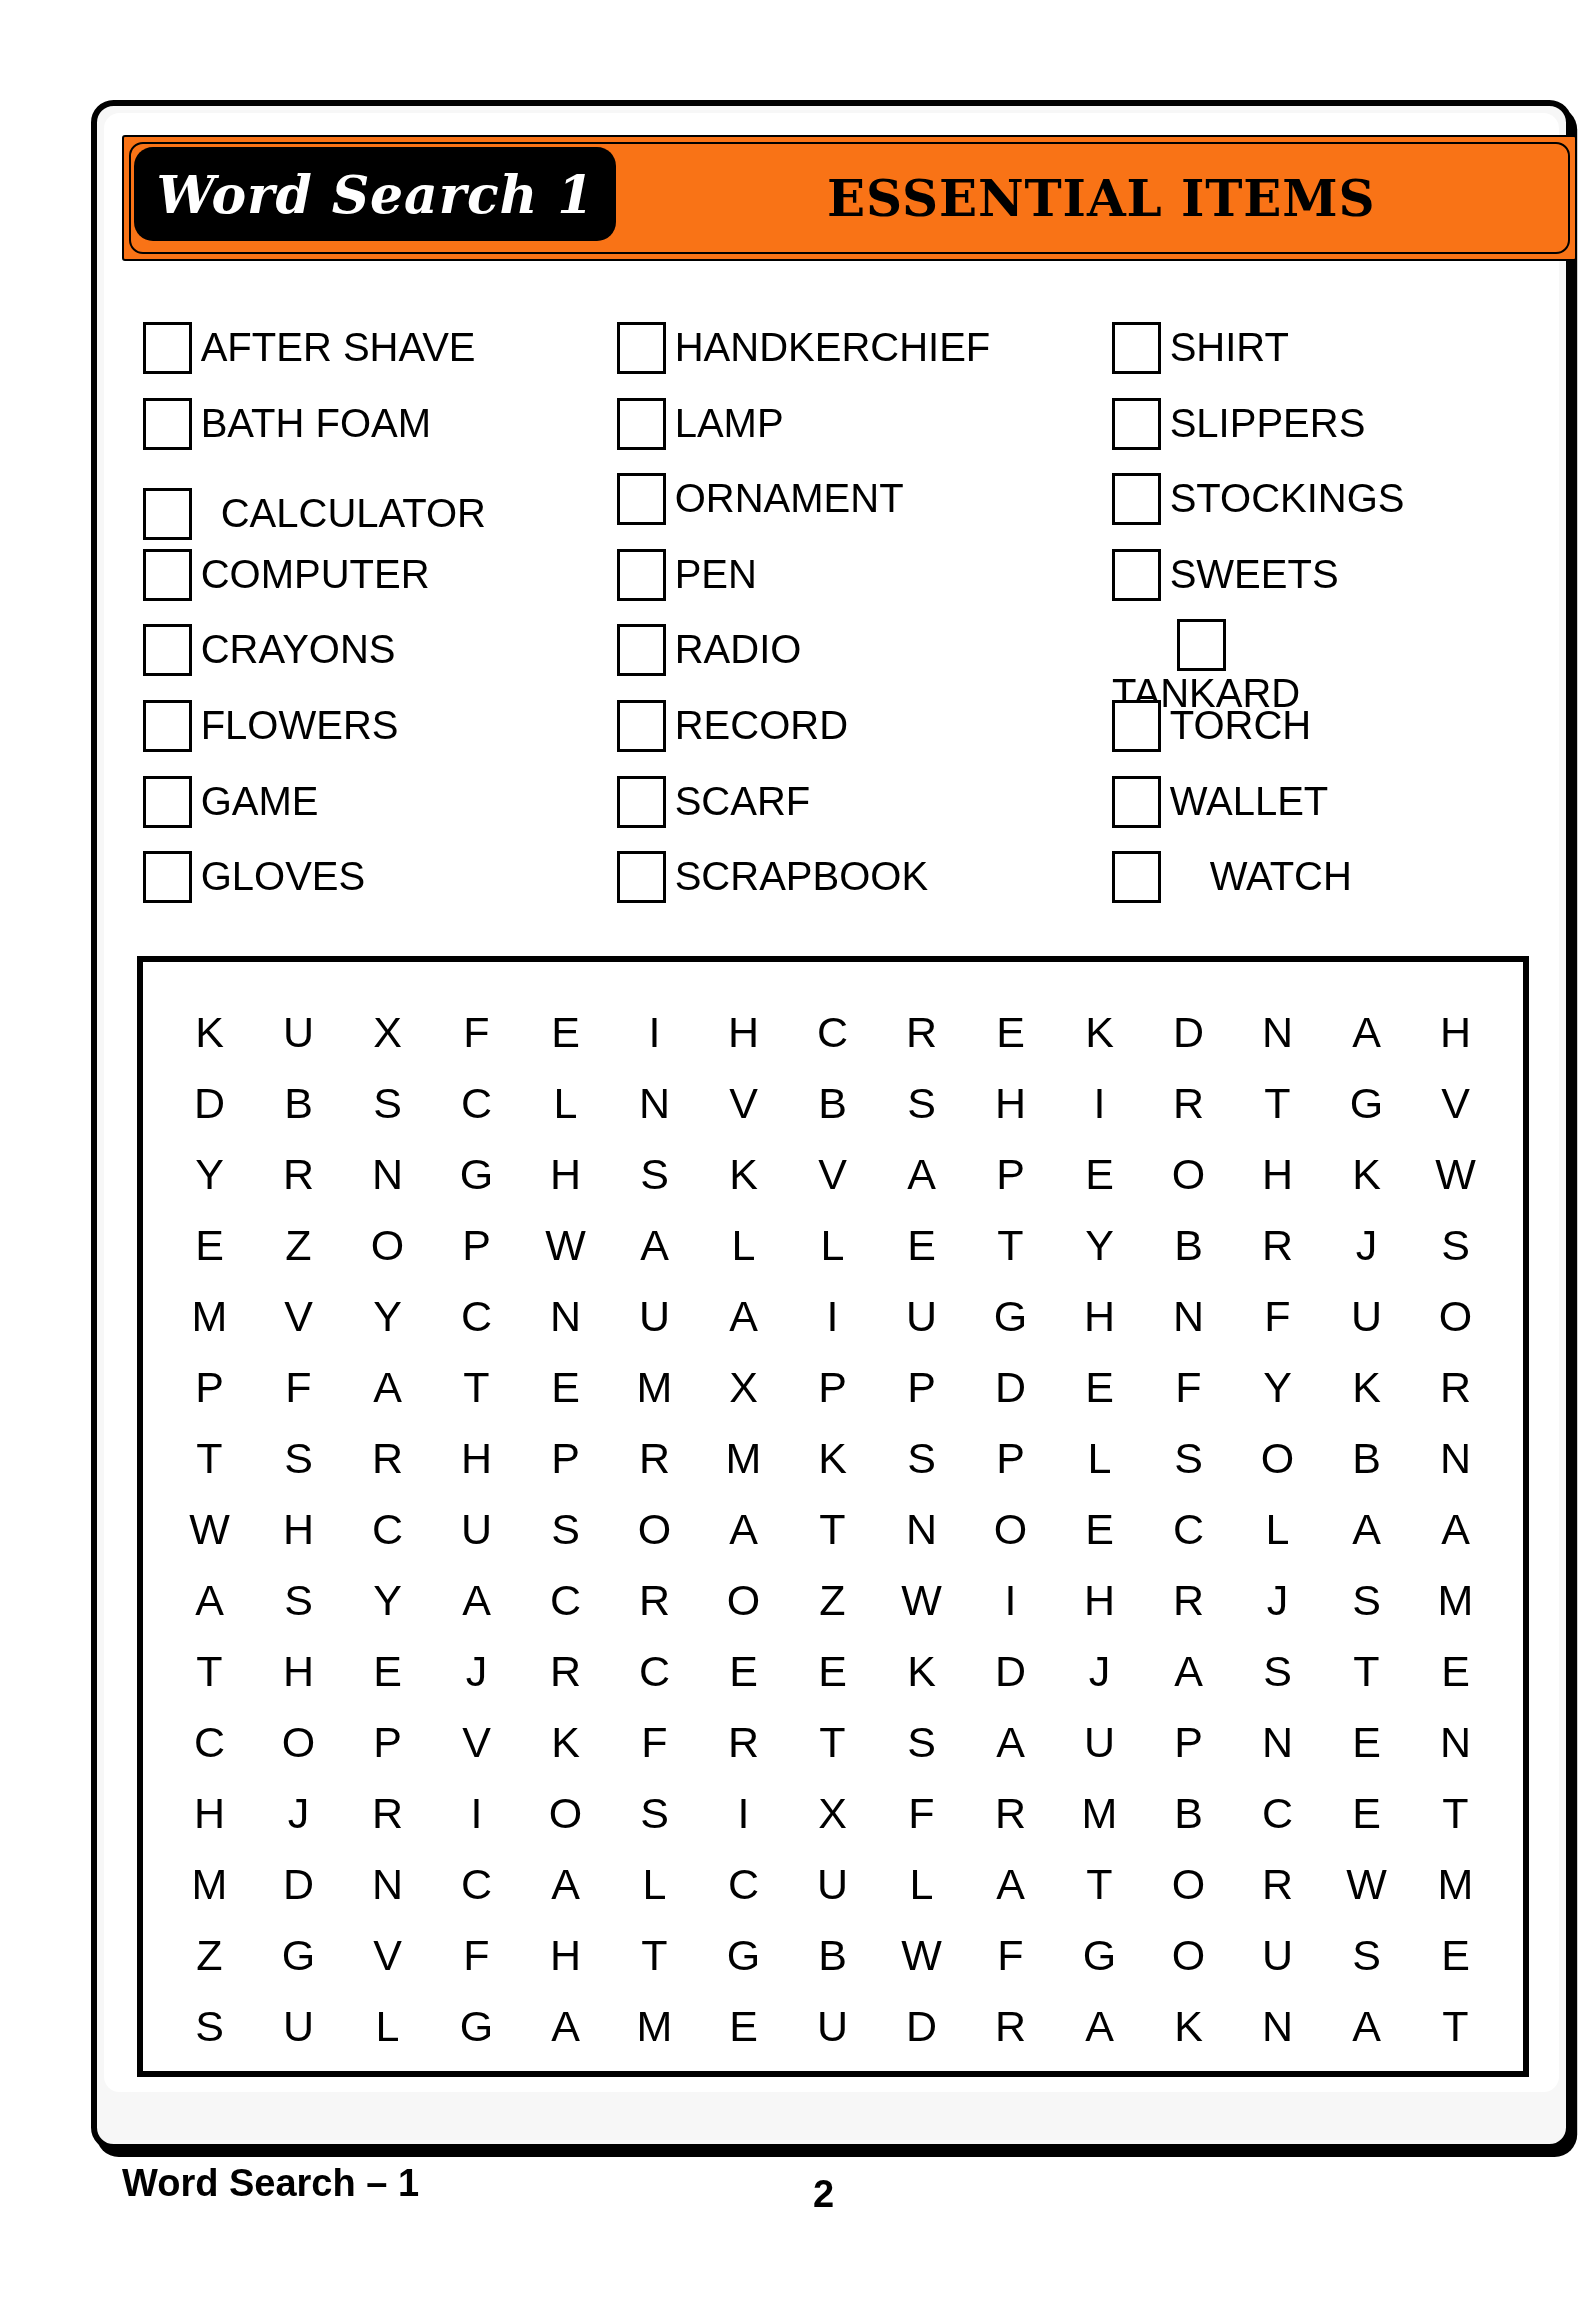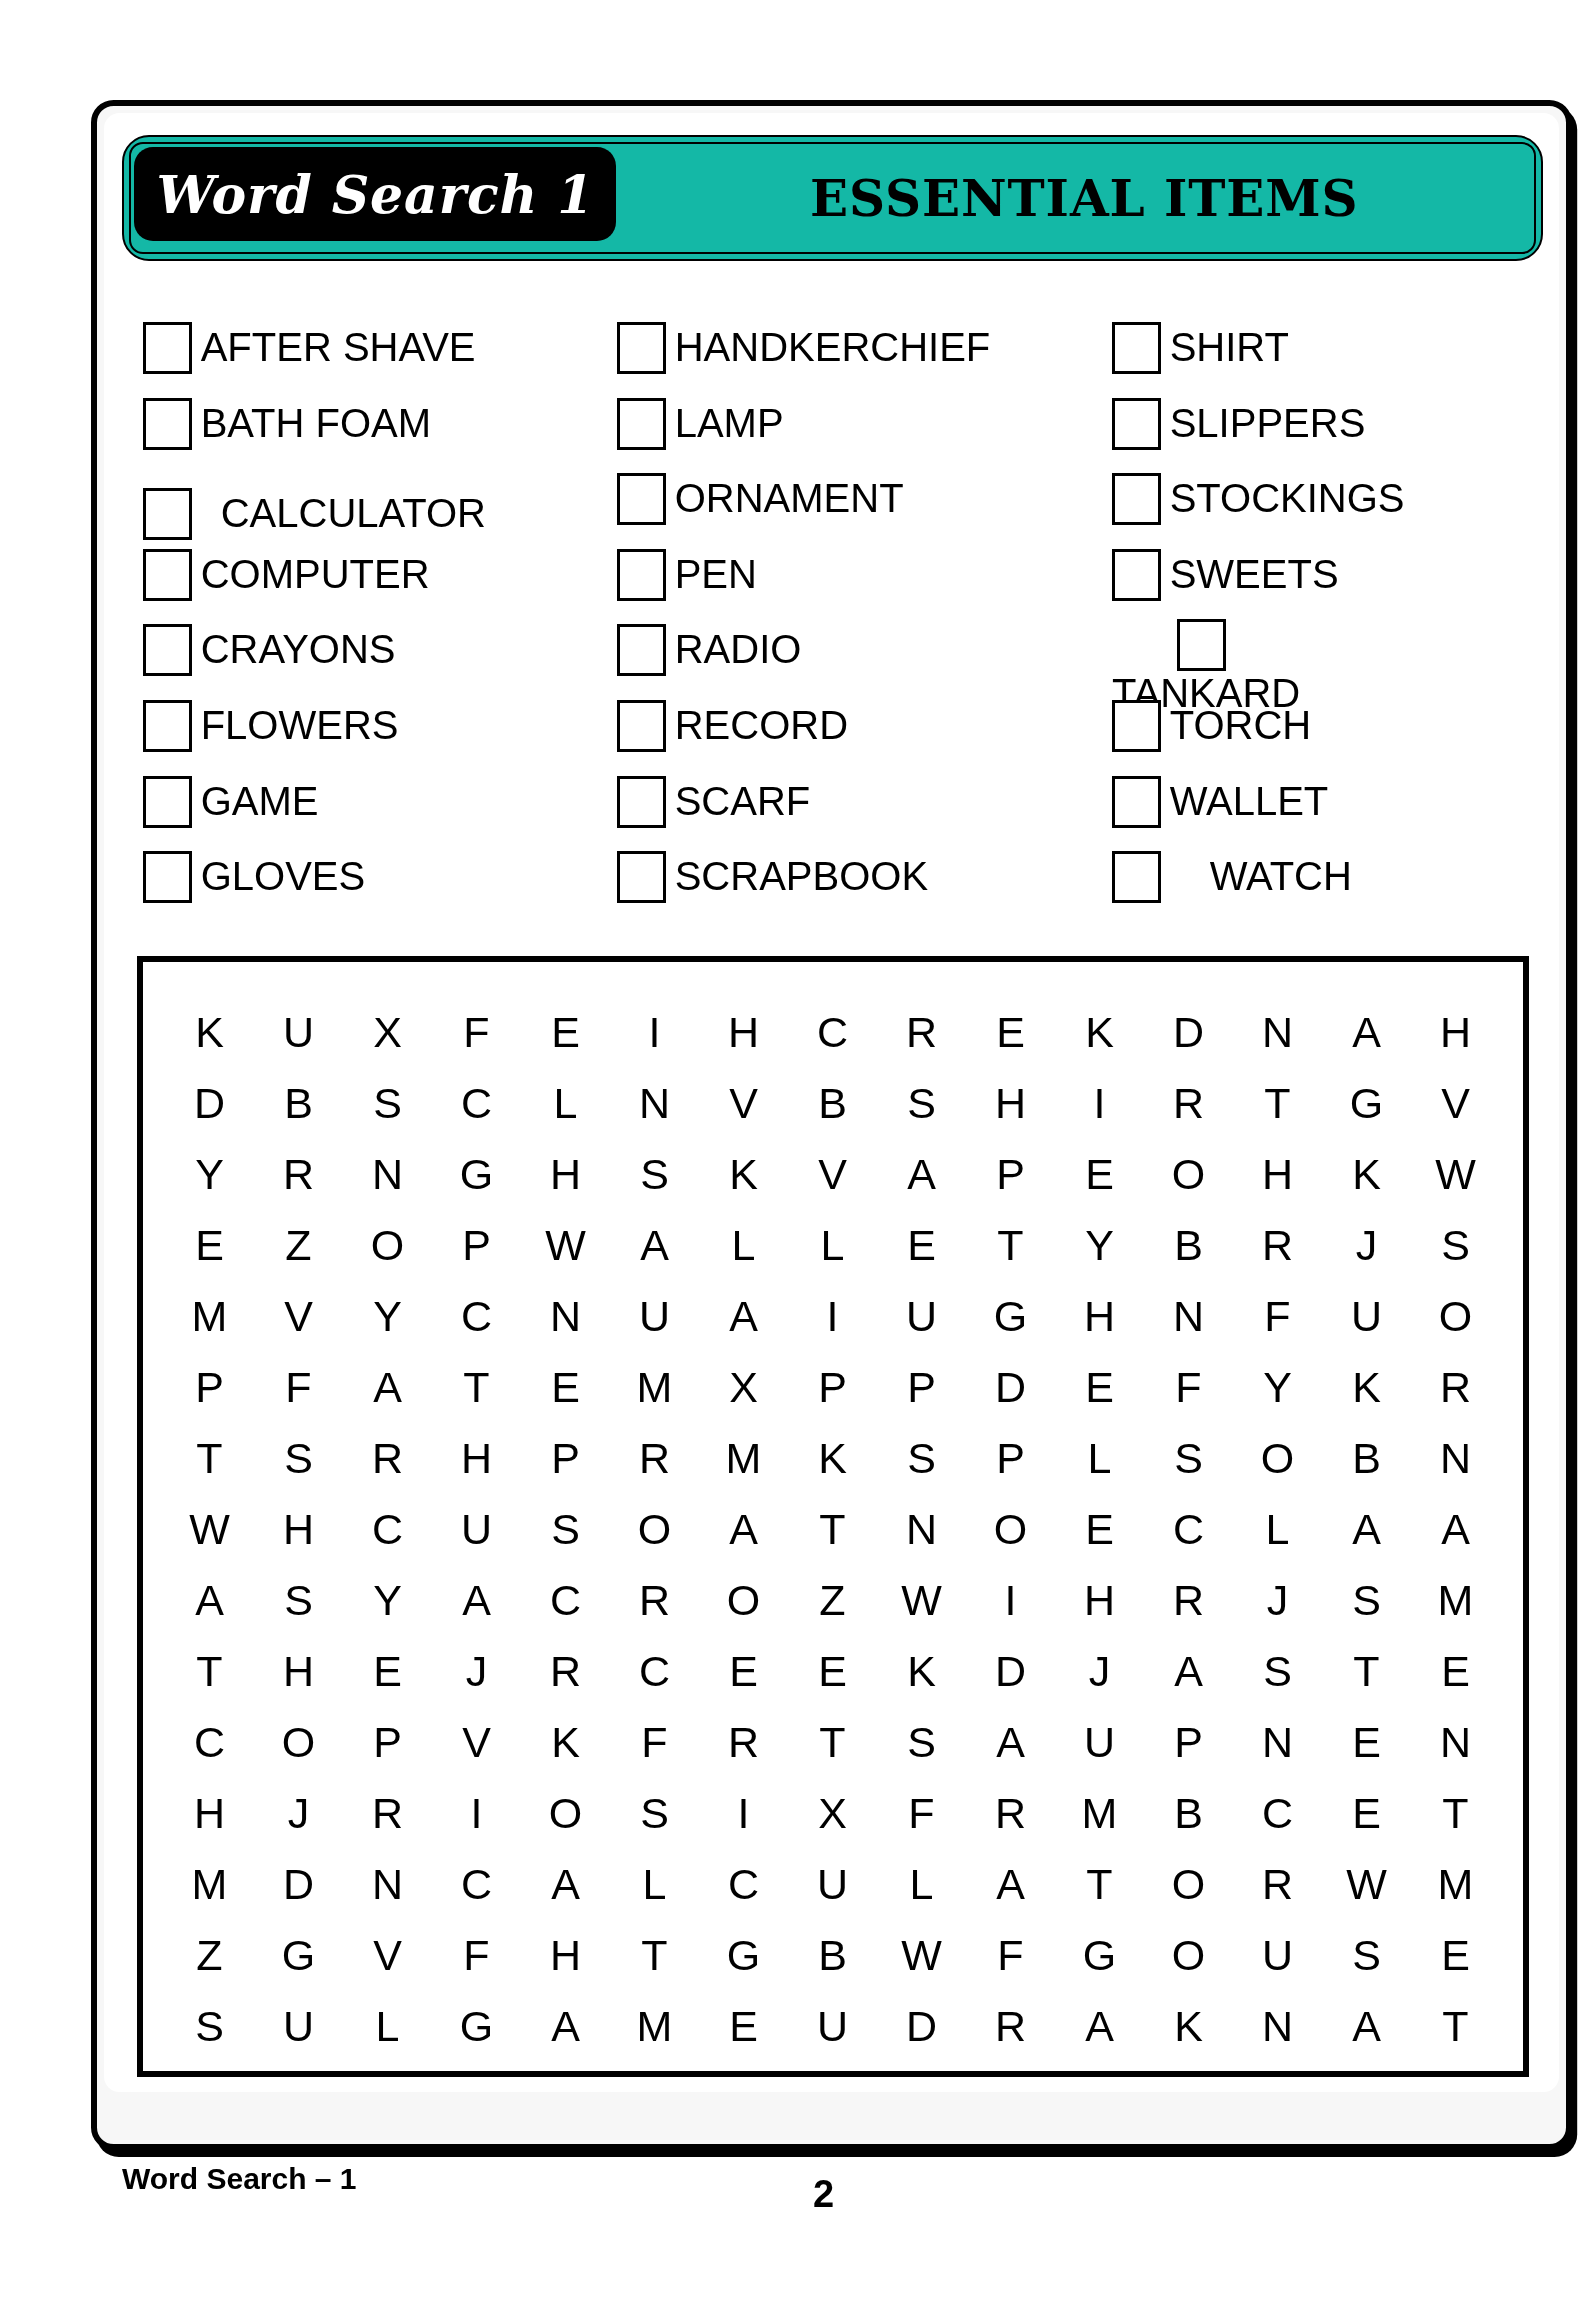--- a/index.html
+++ b/index.html
@@ -10,21 +10,21 @@
     border:6px solid #000; border-radius:22.6px; background:#f7f7f7;
     box-shadow: 5.2px 7px 0 #000;
   }
   .outer-inner {
     position:absolute; left:7px; top:7px; right:7px; bottom:52px;
     background:#ffffff; border-radius:15.6px;
   }
 
   .header-banner {
     position:absolute; left:122px; top:135px; width:1417px; height:122px;
-    border:2.6px solid #000; border-radius:27px; background:#14b8a6;
+    border:2.6px solid #000; border-radius:3px; background:#f97316;padding-left:34px;
   }
   .header-banner-inner {
     position:absolute; left:5.2px; top:5.2px; right:5.2px; bottom:5.2px;
     border:2.6px solid #000; border-radius:14px;
   }
   .title-tab {
     position:absolute; left:10.4px; top:10.4px; width:482px; height:94px;
     background:#000; border-radius:19px;
     display:flex; align-items:center; justify-content:center;
   }
@@ -53,21 +53,21 @@
   }
   .grid {
     position:absolute; left:22px; top:35px;
     display:grid; grid-template-columns:repeat(15, 89px); grid-template-rows:repeat(15, 71px);
   }
   .grid-cell {
     display:flex; align-items:center; justify-content:center;
     font-size:43px; font-family:"Liberation Sans", sans-serif; cursor:pointer;
   }
 
-  .footer-title { position:absolute; left:122px; top:2162px; font-weight:bold; font-size:30px; }
+  .footer-title { position:absolute; left:122px; top:2162px; font-weight:bold; font-size:38px; }
   .footer-page { position:absolute; left:813px; top:2173px; font-weight:bold; font-size:38px; }
 </style>
 </head>
 <body>
 
 <div class="outer-frame">
   <div class="outer-inner"></div>
 </div>
 
 <div class="header-banner">

